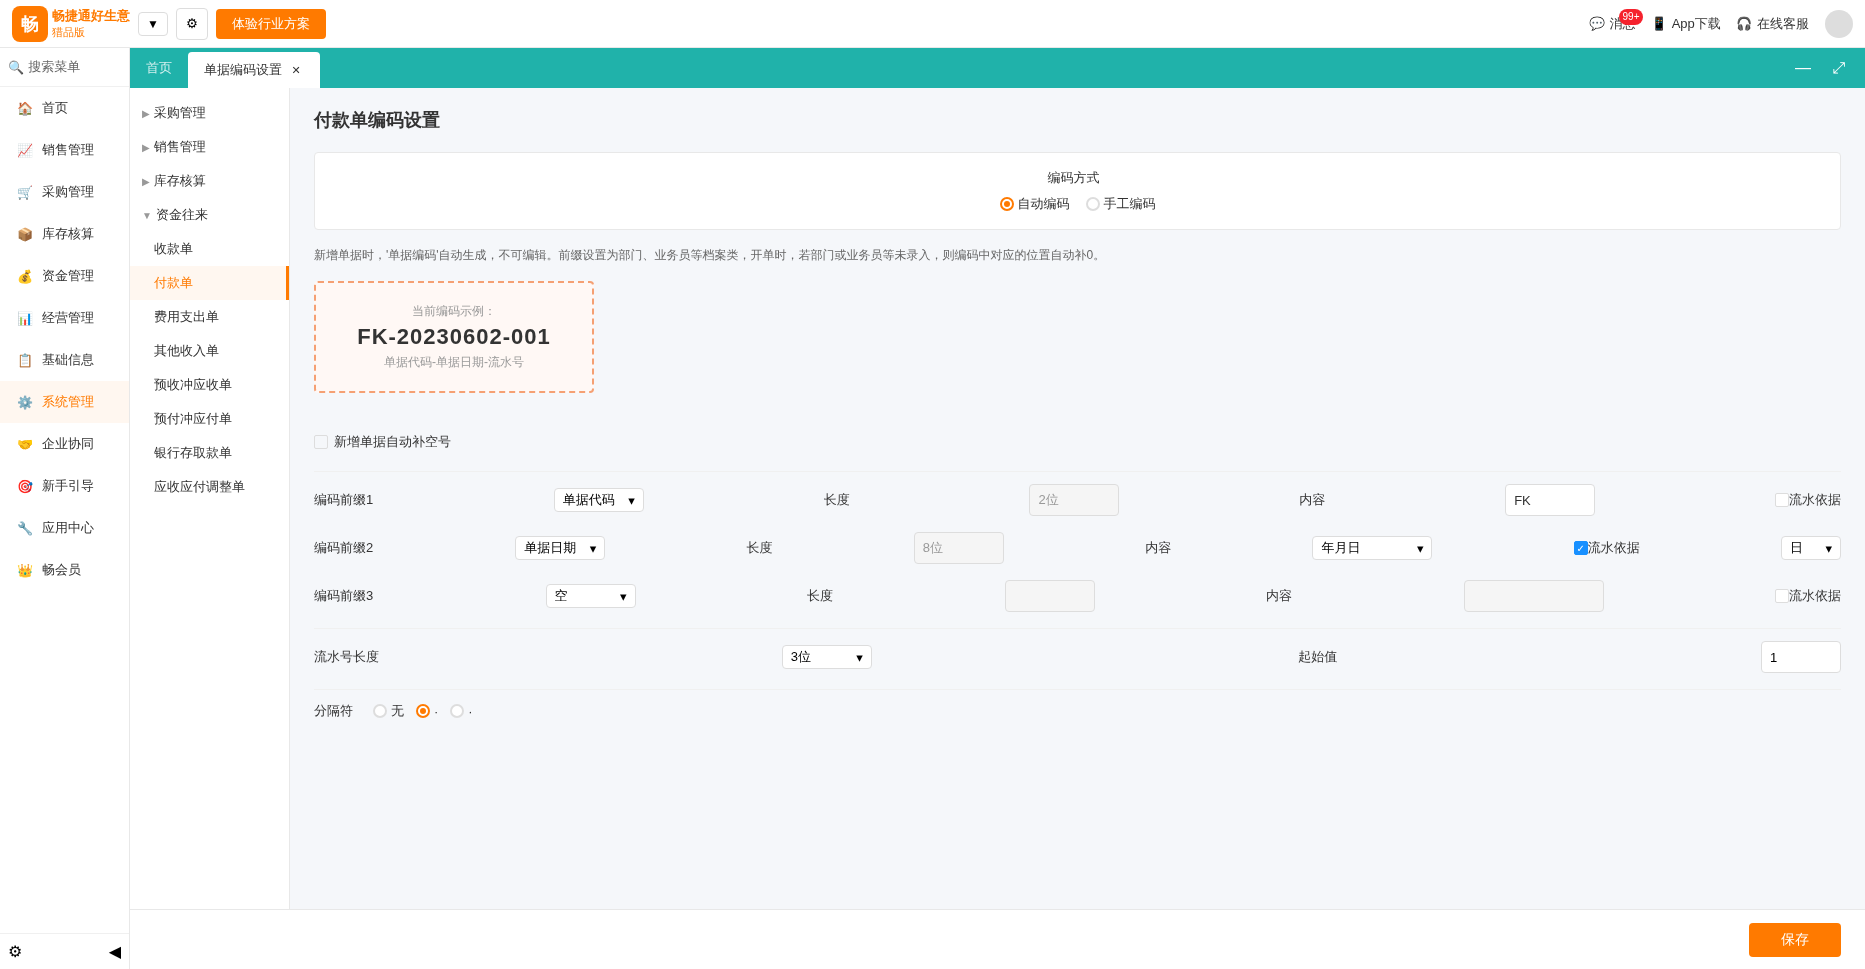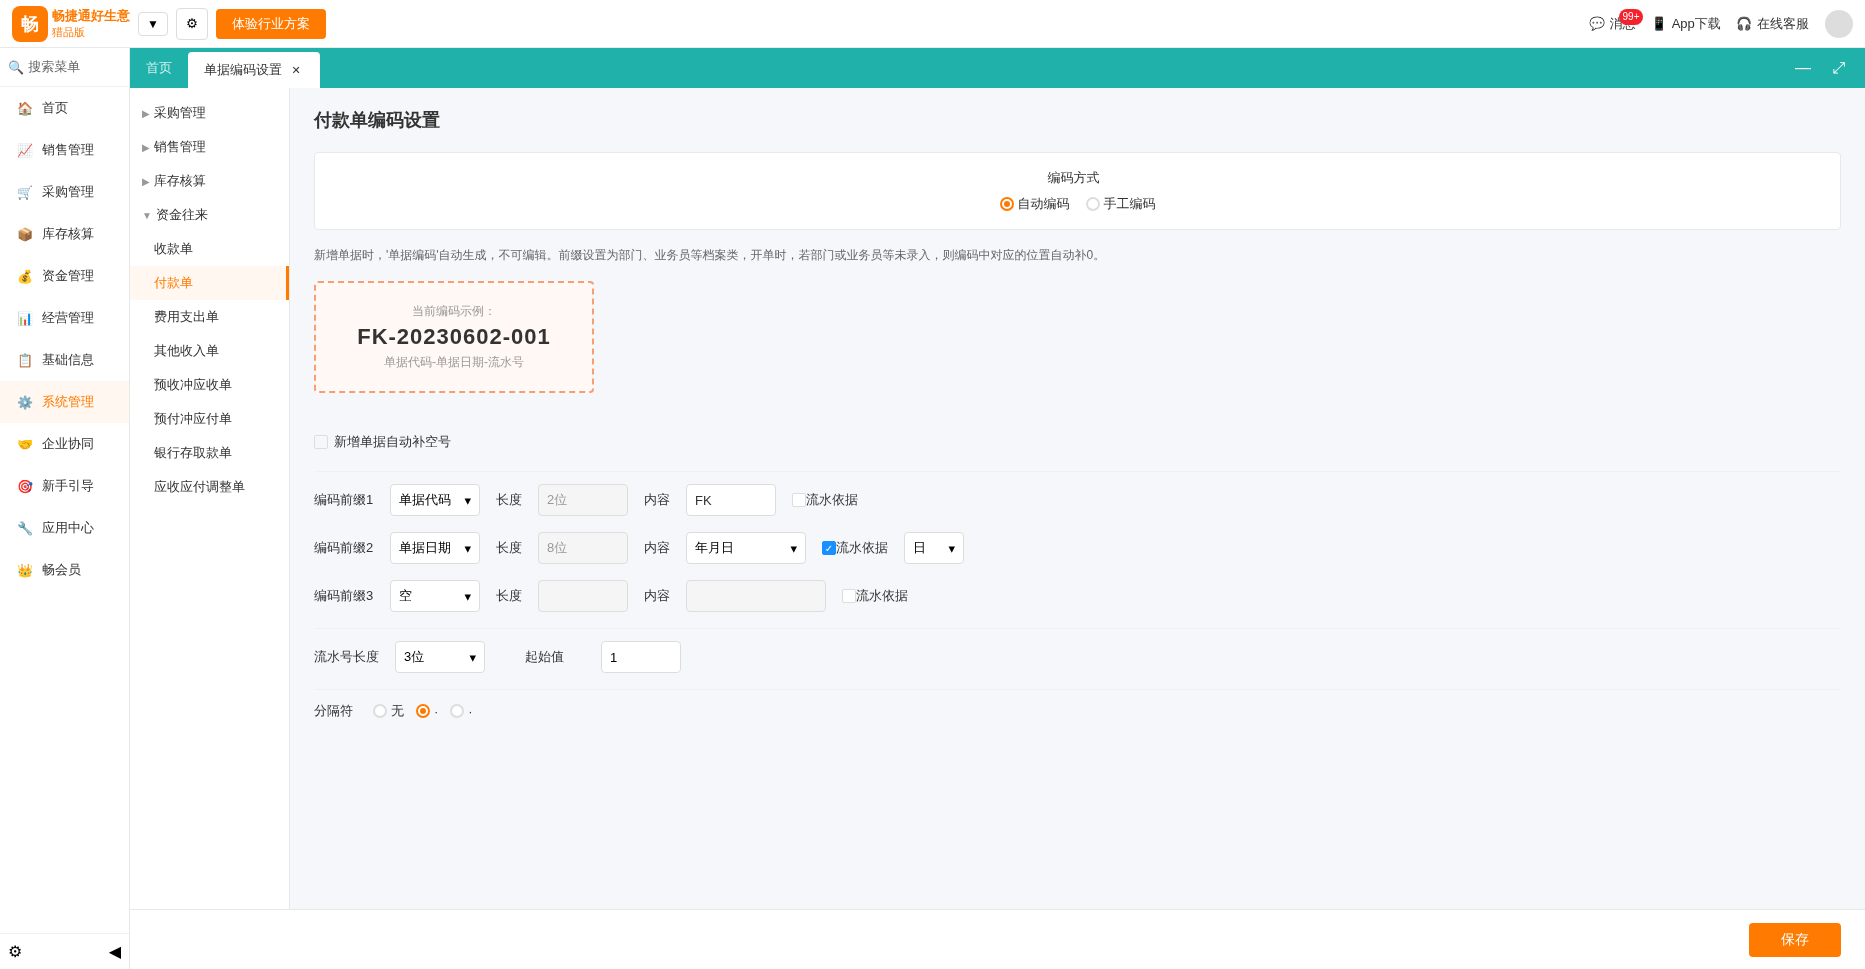--- a/index.html
+++ b/index.html
@@ -108,23 +108,23 @@
     
     .code-preview { border: 2px dashed #f5a073; border-radius: 4px; background: #fff8f5; padding: 20px; text-align: center; margin-bottom: 20px; display: inline-block; min-width: 280px; }
     .code-preview-main { font-size: 22px; font-weight: bold; color: #333; letter-spacing: 1px; }
     .code-preview-sub { font-size: 12px; color: #999; margin-top: 4px; }
 
     
     .checkbox-row { display: flex; align-items: center; gap: 6px; margin-bottom: 20px; font-size: 13px; color: #333; }
     .checkbox { width: 14px; height: 14px; border: 1px solid #ddd; border-radius: 2px; cursor: pointer; }
 
     
-    .form-row { display: flex; align-items: center; gap: 16px; margin-bottom: 16px; flex-wrap: wrap; }
+    .form-row { display: flex; align-items: center; gap: 16px; margin-bottom: 16px; flex-wrap: wrap; justify-content: space-between; }
     .form-label { font-size: 13px; color: #333; min-width: 60px; }
-    .form-select { height: 32px; border: 1px solid #ddd; border-radius: 4px; padding: 0 8px; font-size: 13px; display: flex; align-items: center; justify-content: space-between; cursor: pointer; background: #fff; min-width: 90px; gap: 4px; }
+    .form-select { height: 24px; border: 1px solid #ddd; border-radius: 4px; padding: 0 8px; font-size: 13px; display: flex; align-items: center; justify-content: space-between; cursor: pointer; background: #fff; min-width: 90px; gap: 4px; }
     .form-select-wide { min-width: 120px; }
     .form-input { height: 32px; border: 1px solid #ddd; border-radius: 4px; padding: 0 8px; font-size: 13px; min-width: 90px; background: #f5f5f5; color: #999; display: flex; align-items: center; }
     .form-input.value { background: #fff; color: #333; min-width: 90px; }
     .length-label { font-size: 13px; color: #333; }
     .content-label { font-size: 13px; color: #333; }
 
     
     .checkbox-inline { display: flex; align-items: center; font-size: 13px; color: #333; }
     .checkbox-blue { width: 14px; height: 14px; border: 1px solid #1890ff; border-radius: 2px; background: #1890ff; display: flex; align-items: center; justify-content: center; color: #fff; font-size: 10px; }
     .checkbox-empty { width: 14px; height: 14px; border: 1px solid #ddd; border-radius: 2px; background: #fff; }

